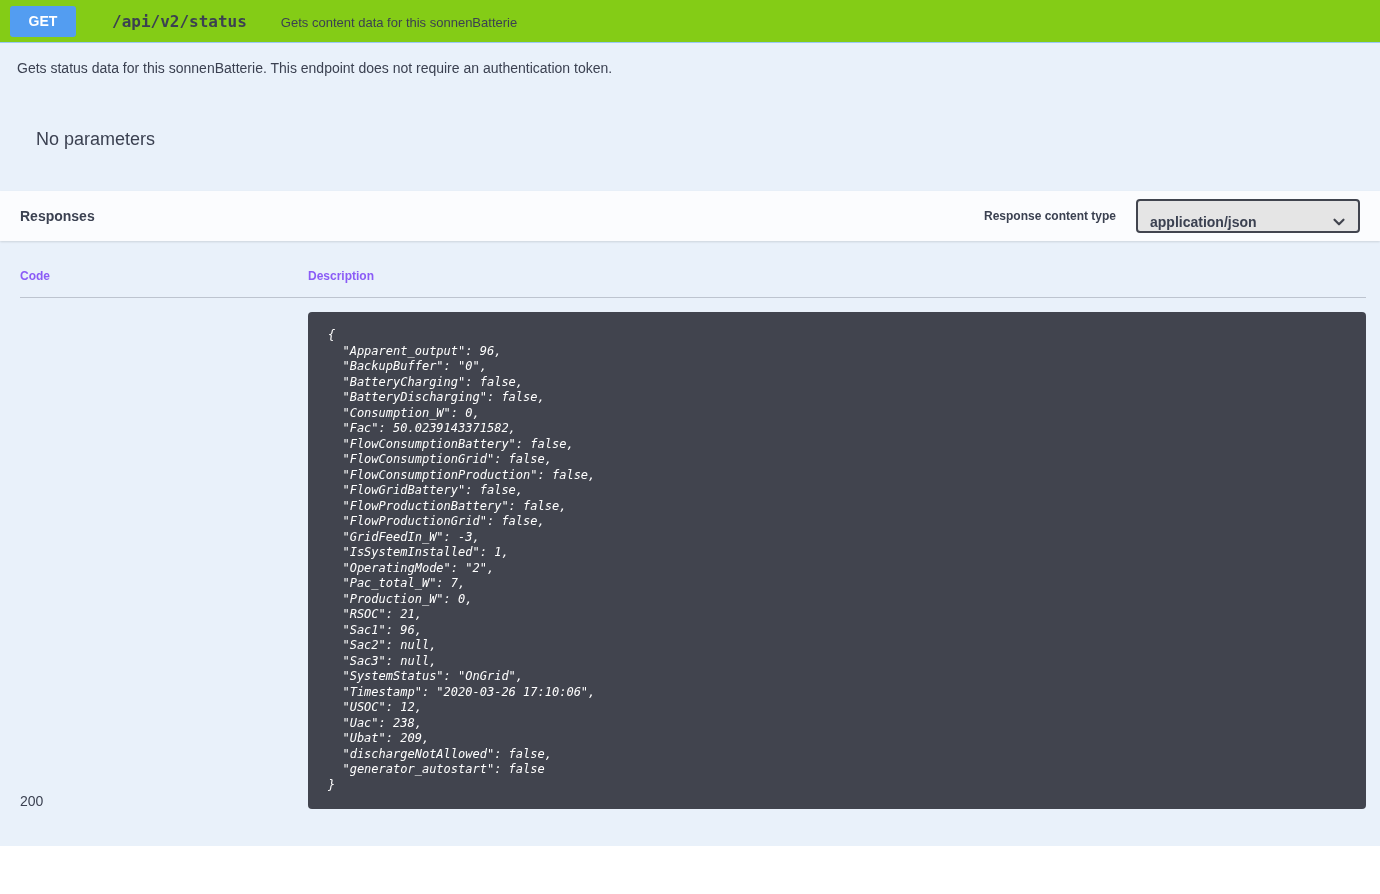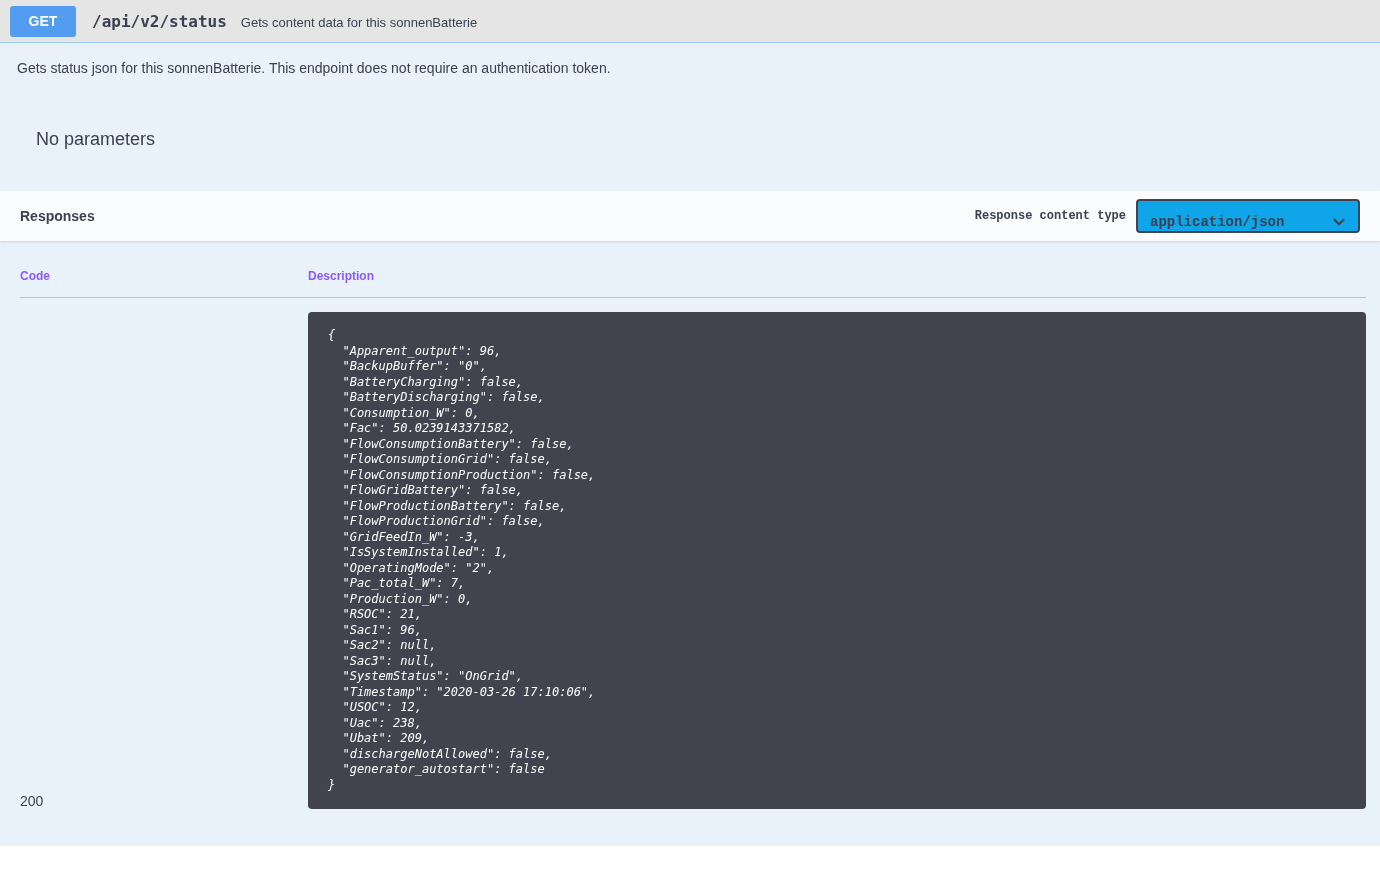--- a/index.html
+++ b/index.html
@@ -12,23 +12,24 @@
     overflow: hidden;
   }
   .opblock { width: 100%; }
 
   
   .opblock-summary {
     display: flex;
     align-items: center;
     height: 43px;
     padding: 0 10px;
-    background: #e5e5e5;
+    background: #84cc16;
     border-bottom: 1px solid #9ac9f5;
     cursor: pointer;
+    gap: 20px;
   }
   .method-badge {
     background: #539df1;
     color: #fff;
     font-family: "Liberation Sans", sans-serif;
     font-weight: bold;
     font-size: 14px;
     border: none;
     border-radius: 3px;
     width: 66px;
@@ -78,32 +79,31 @@
   .no-parameters {
     min-height: 98px;
     padding: 36px;
     font-size: 18px;
   }
 
   
   .content-type-wrap {
     display: flex;
     align-items: center;
-    gap: 10px;
-    font-family: Liberation Mono, monospace;
+    gap: 20px;
   }
   .content-type-label {
     font-size: 12px;
     font-weight: bold;
     color: #3b4151;
   }
   .content-type-select {
     width: 224px;
     height: 34px;
-    background: #0ea5e9;
+    background: #e5e5e5;
     border: 2px solid #41444e;
     border-radius: 4px;
     display: flex;
     align-items: center;
     justify-content: space-between;
     padding: 11px 10px 0 12px;
     font-size: 14px;
     font-weight: bold;
     cursor: pointer;
   }
@@ -155,21 +155,21 @@
 
 <div class="opblock">
 
   <div class="opblock-summary">
     <button class="method-badge">GET</button>
     <span class="op-path">/api/v2/status</span>
     <span class="op-summary-text">Gets content data for this sonnenBatterie</span>
   </div>
 
   <div class="blue-section">
-    <div class="opblock-description">Gets status json for this sonnenBatterie. This endpoint does not require an authentication token.</div>
+    <div class="opblock-description">Gets status data for this sonnenBatterie. This endpoint does not require an authentication token.</div>
   </div>
 
 
   <div class="blue-section">
     <div class="no-parameters">No parameters</div>
   </div>
 
   <div class="section-header">
     <span class="section-title">Responses</span>
     <div class="content-type-wrap">

